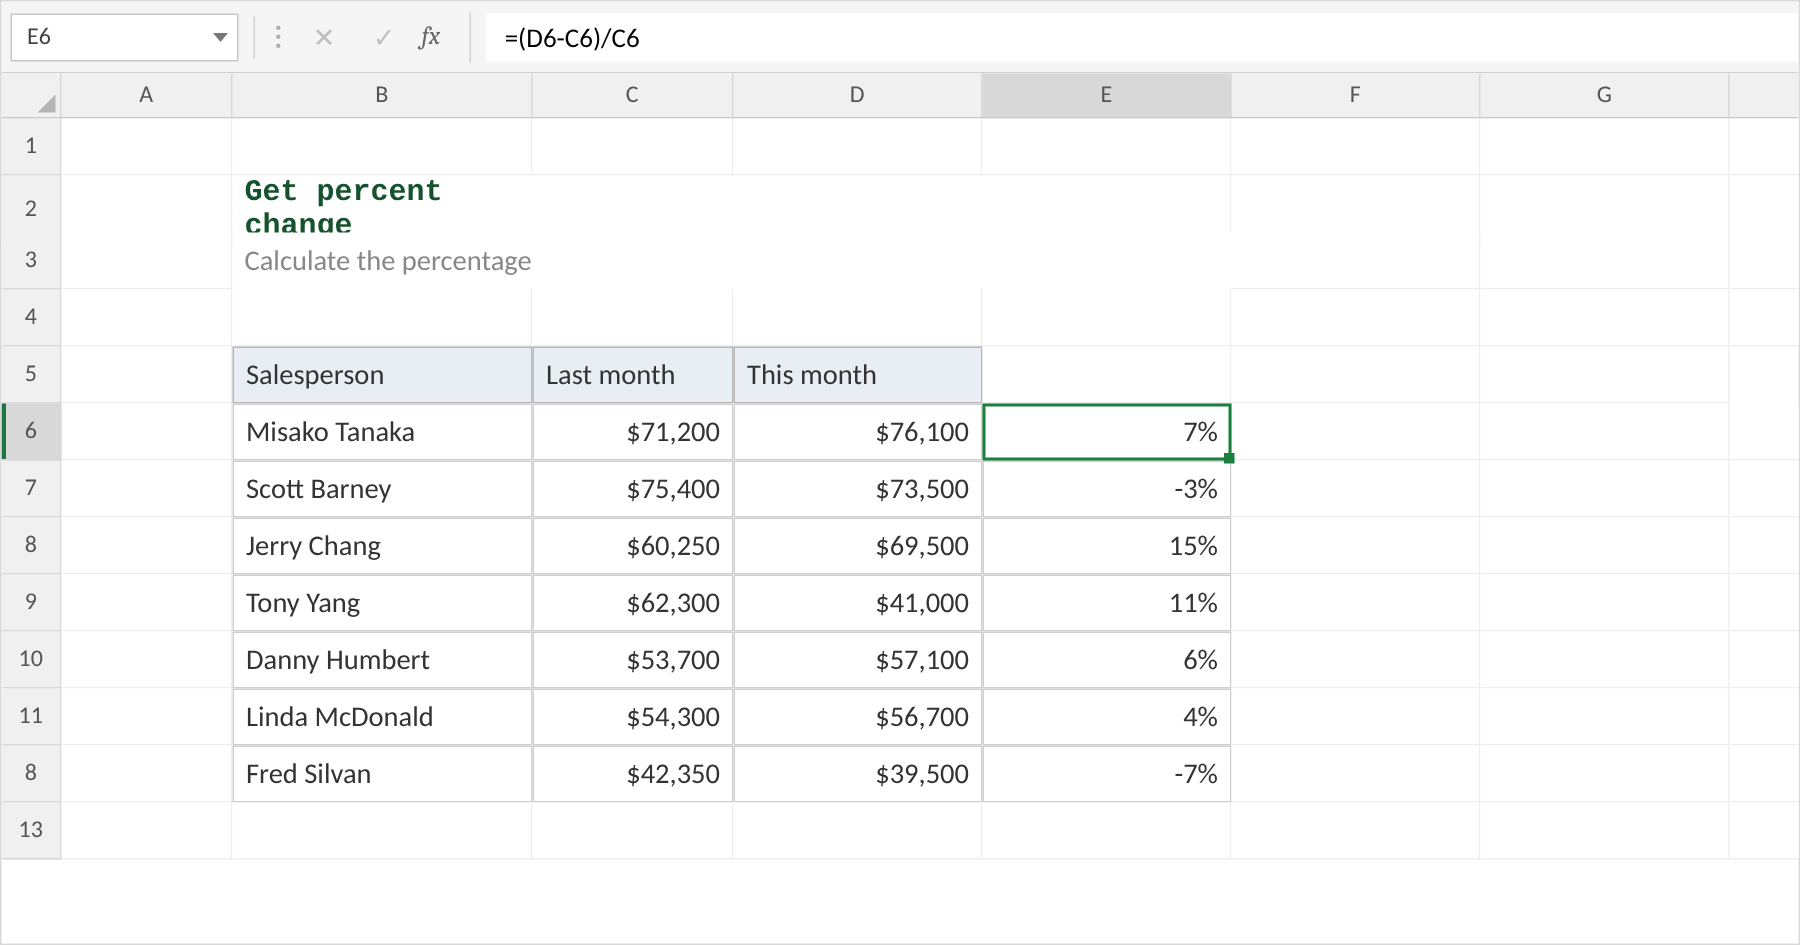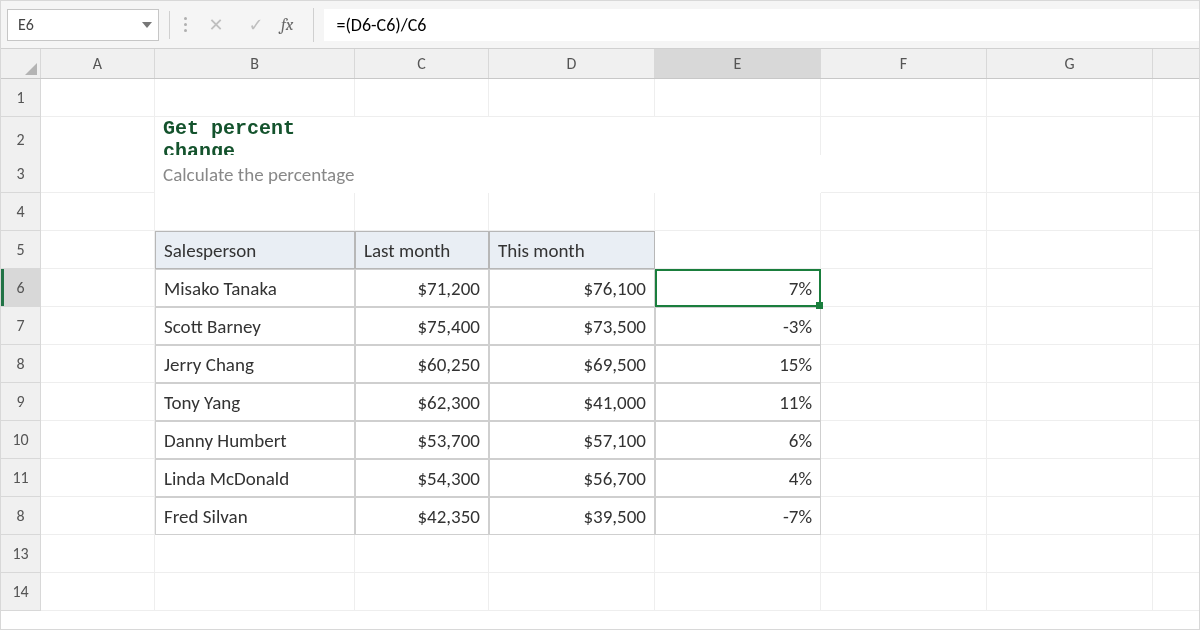--- a/index.html
+++ b/index.html
@@ -376,25 +376,14 @@
       <div class="cell"></div>
       <div class="cell"></div>
       <div class="cell"></div>
       <div class="cell"></div>
       <div class="cell"></div>
       <div class="cell"></div>
       <div class="cell"></div>
       <div class="cell"></div>
     </div>
 
-    <div class="row">
-      <div class="rowhdr">14</div>
-      <div class="cell"></div>
-      <div class="cell"></div>
-      <div class="cell"></div>
-      <div class="cell"></div>
-      <div class="cell"></div>
-      <div class="cell"></div>
-      <div class="cell"></div>
-      <div class="cell"></div>
-    </div>
   </div>
 </div>
 
 </body></html>

